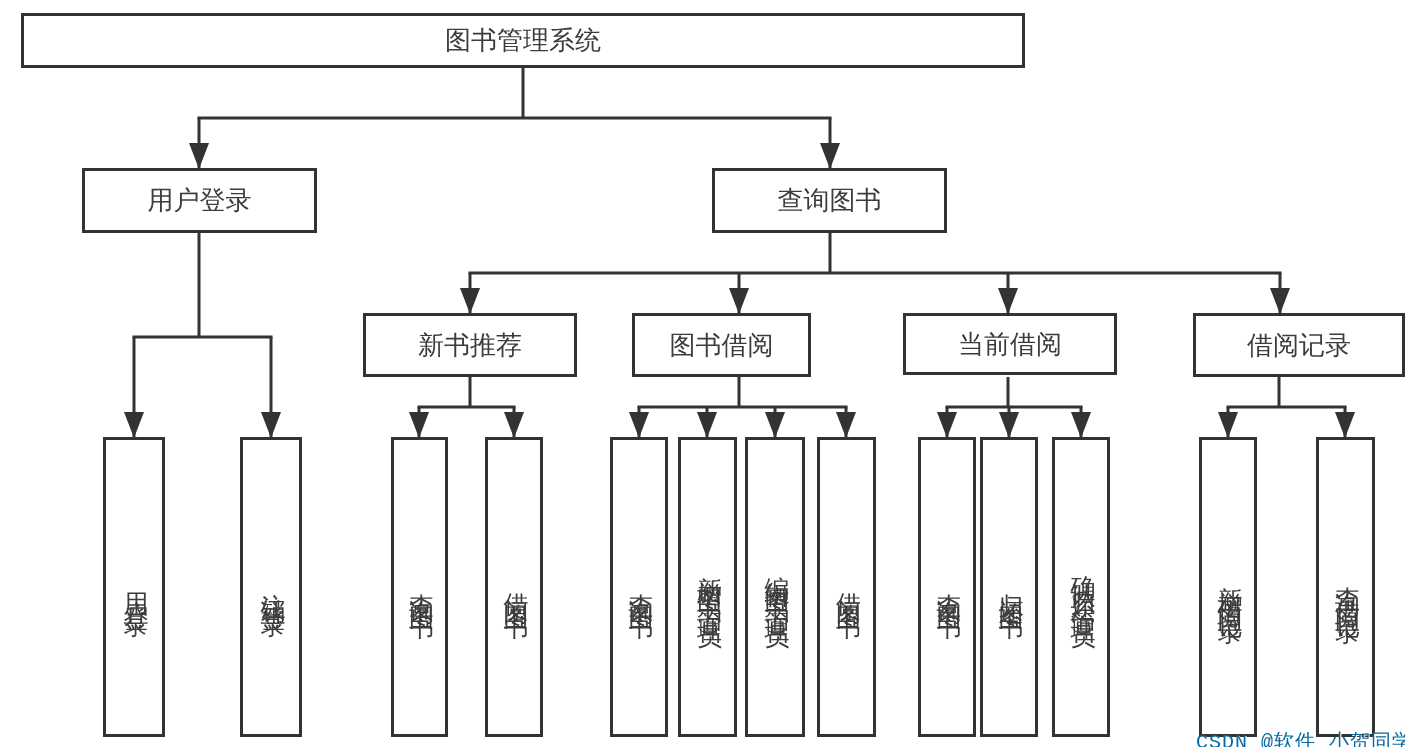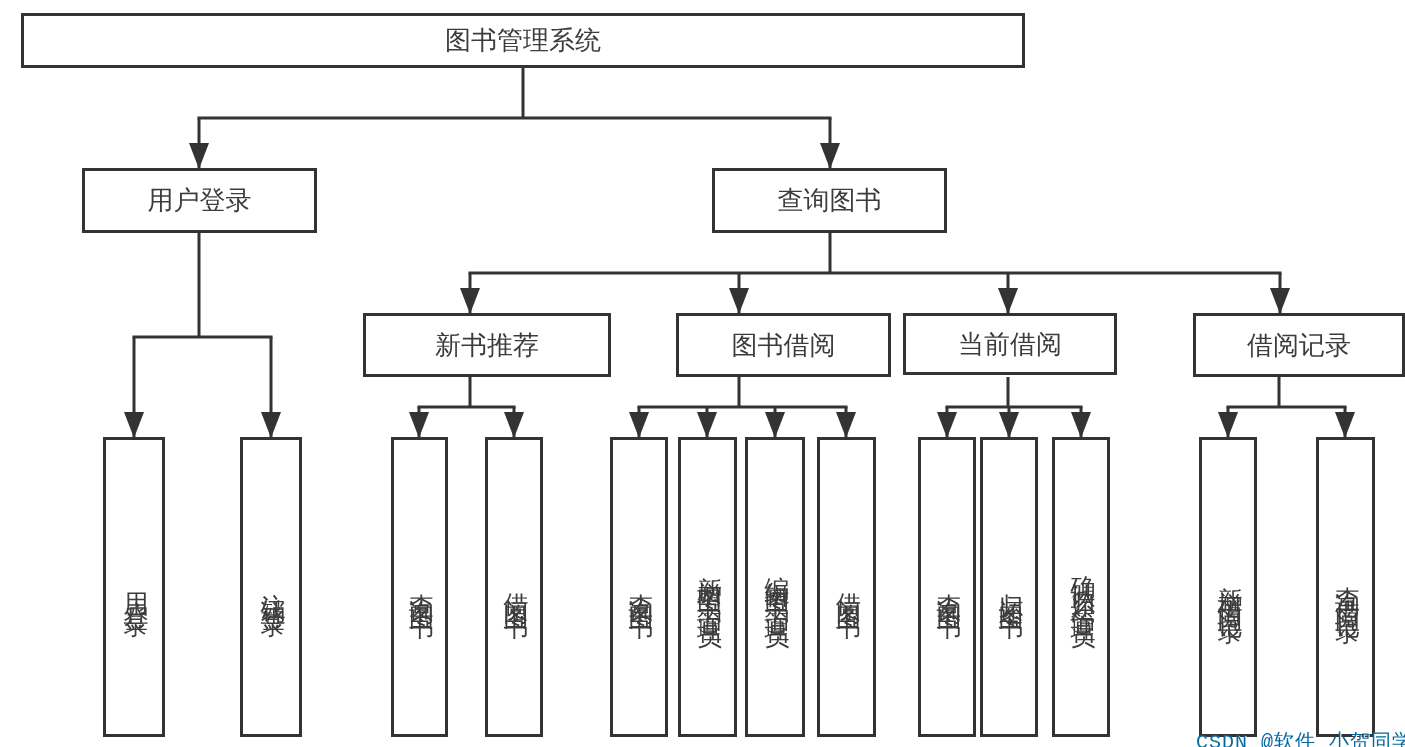--- a/index.html
+++ b/index.html
@@ -76,24 +76,24 @@
     <span>图书管理系统</span>
   </div>
 
   <div class="box box-h" style="left:82px;top:168px;width:235px;height:65px;">
     <span>用户登录</span>
   </div>
   <div class="box box-h" style="left:712px;top:168px;width:235px;height:65px;">
     <span>查询图书</span>
   </div>
 
-  <div class="box box-h" style="left:363px;top:313px;width:248px;height:64px;">
+  <div class="box box-h" style="left:363px;top:313px;width:214px;height:64px;">
     <span>新书推荐</span>
   </div>
-  <div class="box box-h" style="left:632px;top:313px;width:215px;height:64px;margin-left:44px;">
+  <div class="box box-h" style="left:632px;top:313px;width:179px;height:64px;">
     <span>图书借阅</span>
   </div>
   <div class="box box-h" style="left:903px;top:313px;width:214px;height:62px;">
     <span>当前借阅</span>
   </div>
   <div class="box box-h" style="left:1173px;top:313px;width:212px;height:64px;margin-left:20px;">
     <span>借阅记录</span>
   </div>
 
   <div class="box box-v" style="left:103px;top:437px;width:62px;height:300px;">

